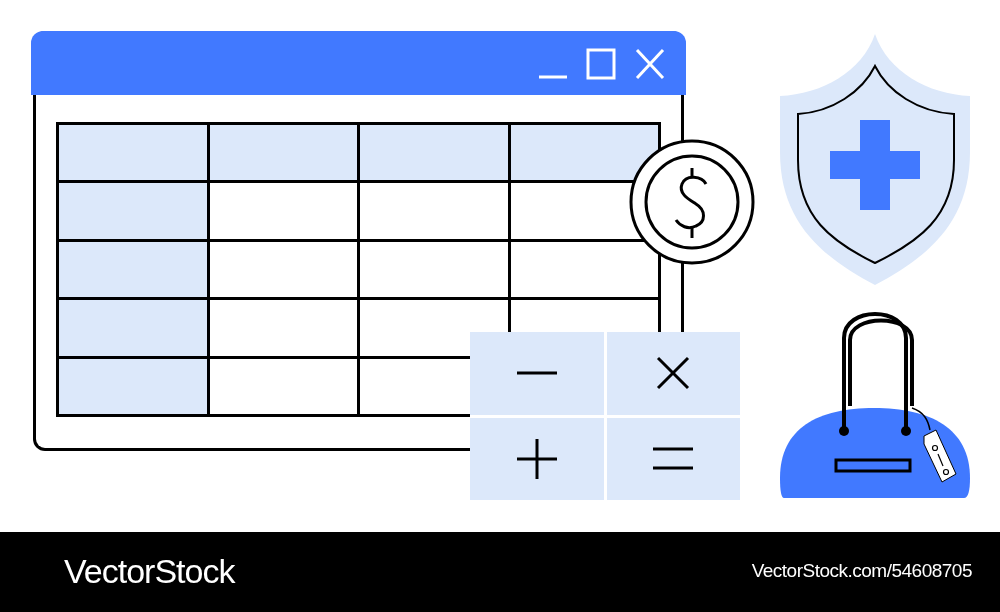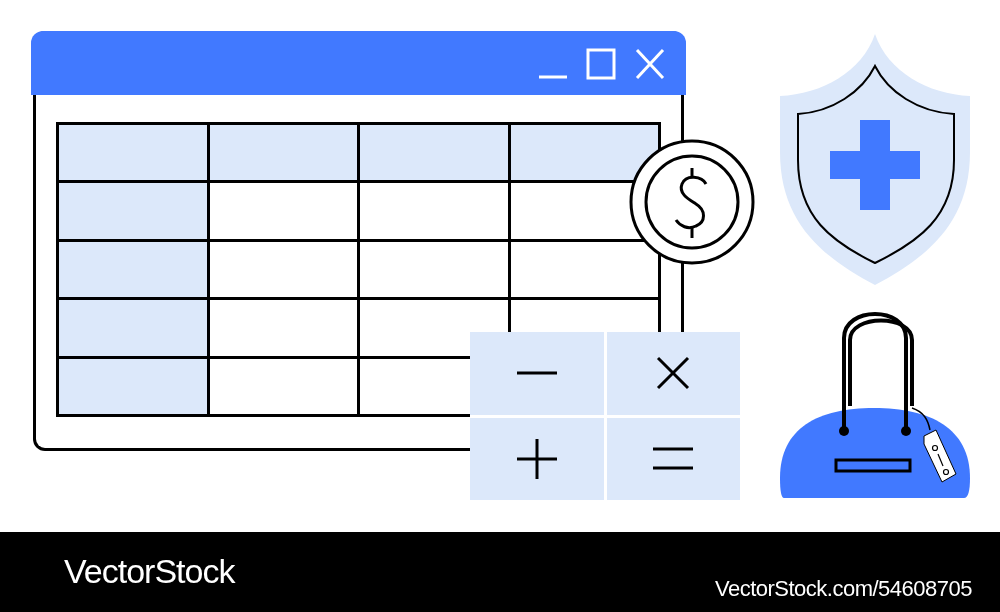--- a/index.html
+++ b/index.html
@@ -9,21 +9,21 @@
     .window { left:33px; top:31px; width:651px; height:420px; border:3px solid #000; border-top:none; border-radius:12px; box-sizing:border-box; background:#fff; }
     .titlebar { left:31px; top:31px; width:655px; height:64px; background:#4179ff; border-radius:12px 12px 0 0; }
     .tb-btn { position:absolute; top:16px; width:34px; height:34px; }
     .grid { left:56px; top:122px; width:605px; height:295px; border-collapse:collapse; }
     .grid td { border:3px solid #000; width:25%; height:52px; padding:0; }
     .grid td.hl { background:#dce8fa; }
     .calc { left:470px; top:332px; width:270px; height:168px; display:grid; grid-template-columns:1fr 1fr; grid-template-rows:1fr 1fr; gap:3px; background:#fff; }
     .calc .key { background:#dce8fa; display:flex; align-items:center; justify-content:center; }
     .footer { left:0; top:532px; width:1000px; height:80px; background:#000; color:#fff; }
     .brand { position:absolute; left:28px; top:20px; font-size:34px; letter-spacing:-1px;margin-left:36px; }
-    .url { position:absolute; right:28px; top:44px; font-size:22px; letter-spacing:-0.5px; }
+    .url { position:absolute; right:28px; top:28px; font-size:19px; letter-spacing:-0.5px; }
   </style>
 </head>
 <body>
 
 <div class="abs window"></div>
 <div class="abs titlebar">
   <svg class="tb-btn" style="left:505px" viewBox="0 0 34 34">
     <line x1="3" y1="30" x2="31" y2="30" stroke="#fff" stroke-width="3"></line>
   </svg>
   <svg class="tb-btn" style="left:553px" viewBox="0 0 34 34">

